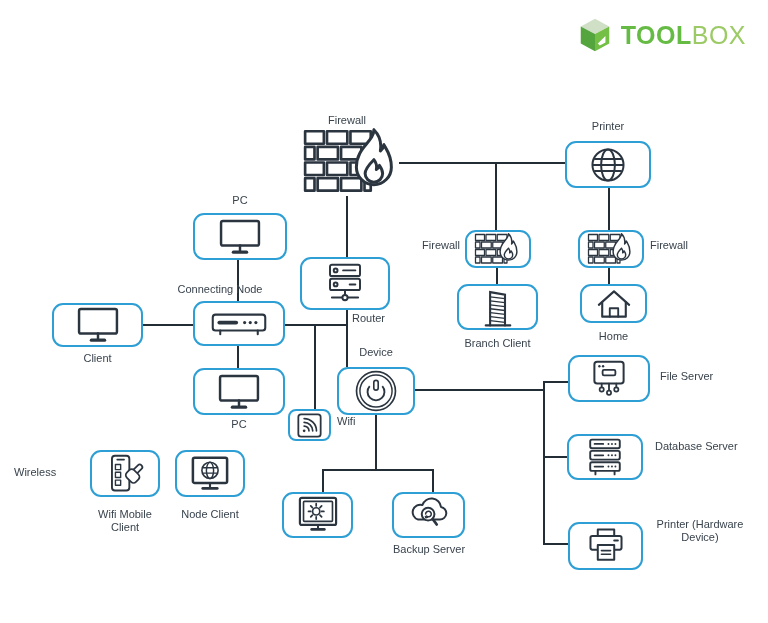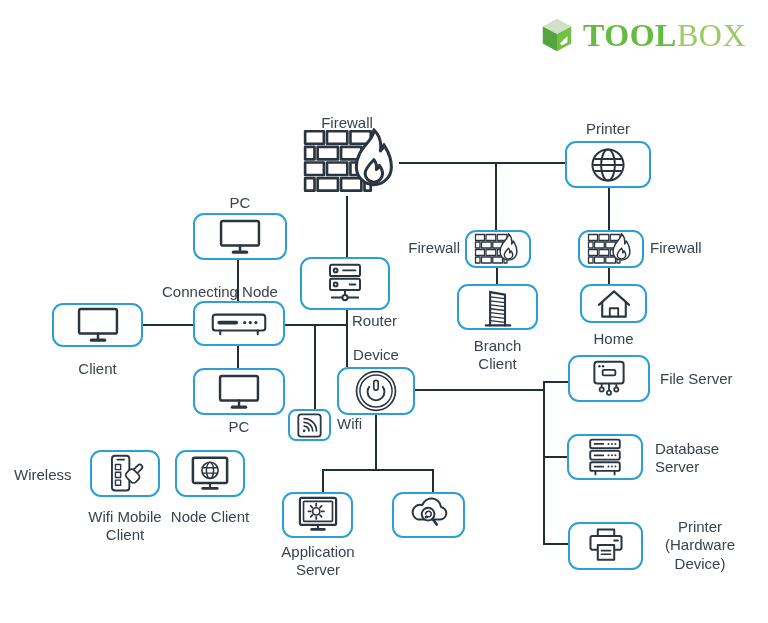--- a/index.html
+++ b/index.html
@@ -2,32 +2,32 @@
 <html><head>
 <meta charset="utf-8">
 <style>
   html,body{margin:0;padding:0;background:#fff;}
   #canvas{position:relative;width:768px;height:623px;background:#fff;overflow:hidden;
           font-family:"Liberation Sans",sans-serif;}
   .title{position:absolute;left:0;right:0;top:58px;text-align:center;
          font-size:26px;font-weight:800;letter-spacing:1px;color:#16222d;}
   
   .logo{position:absolute;top:16px;right:22px;display:flex;align-items:center;gap:7px;}
-  .logo .word{font-size:32px;letter-spacing:.5px;font-family:Liberation Serif, serif;}
+  .logo .word{font-size:25px;letter-spacing:.5px;}
   .logo .tool{font-weight:800;color:#66bb45;}
   .logo .box{font-weight:400;color:#9cca66;}
   
   .ln{position:absolute;background:#232d36;}
   .h{height:2px;}
   .v{width:2px;}
   
   .node{position:absolute;background:#fff;border:2.5px solid #2e9fd4;border-radius:11px;
         display:flex;align-items:center;justify-content:center;box-sizing:border-box;}
   
-  .lbl{position:absolute;font-size:15px;color:#39434d;line-height:1.22;}
+  .lbl{position:absolute;font-size:11px;color:#39434d;line-height:1.22;}
   .c{text-align:center;}
   .r{text-align:right;}
   svg{display:block;}
 </style>
 </head>
 <body>
 
 <div id="canvas">
 
   <svg width="0" height="0" style="position:absolute">
@@ -171,21 +171,21 @@
       <circle cx="48" cy="14.5" r="1.7" fill="#2b3540" stroke="none"></circle>
       <path d="M10 23v4M50 23v4" stroke-width="2.2"></path>
     </svg>
   </div>
 
   <div class="node" style="left:52px;top:303px;width:91px;height:44px">
     <svg width="42" height="36" viewBox="0 0 44 38">
         <use href="#i-monitor"></use>
       </svg>
   </div>
-  <div class="lbl c" style="left:52px;top:360px;width:91px">Client</div>
+  <div class="lbl c" style="left:52px;top:352px;width:91px">Client</div>
 
   <div class="node" style="left:193px;top:368px;width:92px;height:47px">
     <svg width="42" height="36" viewBox="0 0 44 38">
         <use href="#i-monitor"></use>
       </svg>
   </div>
   <div class="lbl c" style="left:193px;top:418px;width:92px">PC</div>
 
   <div class="lbl c" style="left:337px;top:346px;width:78px">Device</div>
   <div class="node" style="left:337px;top:367px;width:78px;height:48px">
@@ -258,31 +258,31 @@
   <div class="node" style="left:282px;top:492px;width:71px;height:46px">
     <svg width="44" height="38" viewBox="0 0 48 42" fill="none" stroke="#2b3540" stroke-linecap="round">
       <rect x="4" y="2" width="40" height="30" rx="2" stroke-width="2.4"></rect>
       <rect x="8" y="6" width="32" height="22" rx="1" stroke-width="1.8"></rect>
       <circle cx="22" cy="17" r="4" stroke-width="1.9"></circle>
       <path d="M22 8.5v2.5M22 23v2.5M13.5 17H16M28 17h2.5M16 11l1.8 1.8M26.2 12.8 28 11M16 23l1.8-1.8M26.2 21.2 28 23" stroke-width="1.9"></path>
       <path d="M24 32v3" stroke-width="2.2"></path>
       <path d="M17 37h14" stroke-width="3"></path>
     </svg>
   </div>
-  <div class="lbl c" style="left:272px;top:543px;width:92px">Application Server</div>
 
   <div class="node" style="left:392px;top:492px;width:73px;height:46px">
     <svg width="44" height="40" viewBox="0 0 48 44" fill="none" stroke="#2b3540" stroke-linecap="round" stroke-linejoin="round">
       <path d="M12 27h24a7 7 0 0 0 1.2-13.9A10.5 10.5 0 0 0 16.8 11 7.5 7.5 0 0 0 12 27z" stroke-width="2.2"></path>
       <circle cx="23" cy="21" r="7" fill="#fff" stroke-width="2.2"></circle>
       <path d="M20.3 21a3.1 3.1 0 1 1 1 2.2" stroke-width="1.7"></path>
       <path d="M20 23.6l.6 1.6 1.7-.6" stroke-width="1.5"></path>
       <path d="M28.2 26.6l4.3 5.8" stroke-width="3"></path>
     </svg>
   </div>
+  <div class="lbl c" style="left:388px;top:543px;width:82px">Backup Server</div>
 
   <div class="lbl" style="left:14px;top:466px;width:72px">Wireless</div>
   <div class="node" style="left:90px;top:450px;width:70px;height:47px">
     <svg width="40" height="40" viewBox="0 0 44 46" fill="none" stroke="#2b3540" stroke-linecap="round" stroke-linejoin="round">
       <rect x="7" y="2" width="20" height="40" rx="3.5" stroke-width="2.2"></rect>
       <path d="M13 6.5h8" stroke-width="1.8"></path>
       <rect x="11" y="12" width="6" height="6" stroke-width="1.6"></rect>
       <rect x="11" y="21" width="6" height="6" stroke-width="1.6"></rect>
       <rect x="11" y="30" width="6" height="6" stroke-width="1.6"></rect>
       <g transform="rotate(45 29 25)" fill="#fff">

